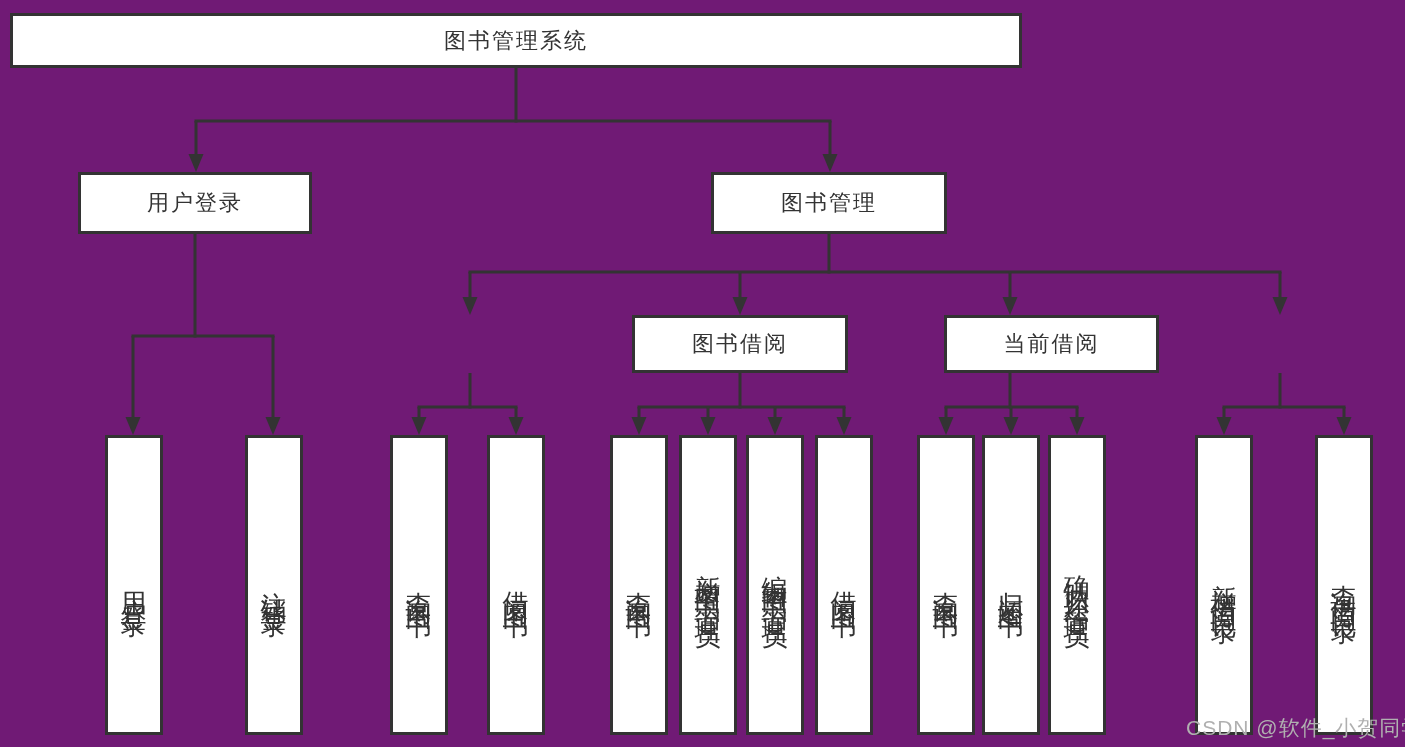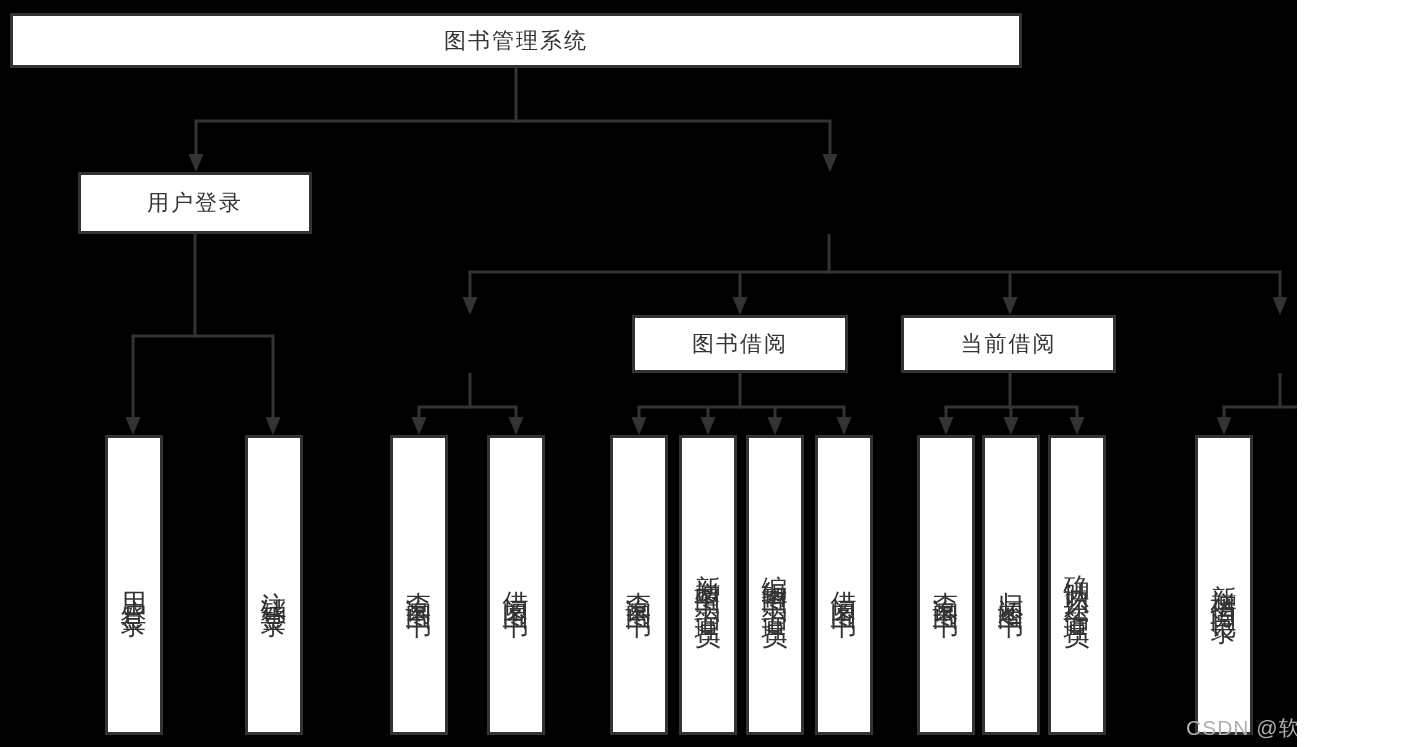--- a/index.html
+++ b/index.html
@@ -1,31 +1,31 @@
 <!DOCTYPE html>
 <html><head>
 <meta charset="utf-8">
 <style>
   html,body{margin:0;padding:0;background:#ffffff;}
   .stage{
-    position:relative;width:1269px;height:747px;background:#000000;
-    font-family:"Liberation Sans","DejaVu Sans",sans-serif;color:#333333;overflow:hidden;padding-left:28px;
+    position:relative;width:1405px;height:747px;background:#701a75;
+    font-family:"Liberation Sans","DejaVu Sans",sans-serif;color:#333333;overflow:hidden;
   }
   .connectors{position:absolute;left:0;top:0;width:1405px;height:747px;}
   .node{
     position:absolute;box-sizing:border-box;border:3px solid #333333;background:#ffffff;
     display:flex;align-items:center;justify-content:center;text-align:center;
   }
   .hnode{font-size:22px;letter-spacing:2px;}
   .root{left:10px;top:13px;width:1012px;height:55px;}
   .n-user-login{left:78px;top:172px;width:234px;height:62px;}
   .n-book-mgmt{left:711px;top:172px;width:236px;height:62px;}
   .n-newbook{left:362px;top:315px;width:215px;height:58px;}
   .n-bookborrow{left:632px;top:315px;width:216px;height:58px;text-align:right;}
-  .n-current{left:901px;top:315px;width:215px;height:58px;justify-content:center;}
+  .n-current{left:944px;top:315px;width:215px;height:58px;justify-content:center;}
   .n-records{left:1172px;top:315px;width:216px;height:58px;}
   .leaf{top:435px;width:58px;height:300px;}
   .leaf>span{
     writing-mode:vertical-lr;text-orientation:mixed;
     font-size:26px;letter-spacing:7px;line-height:1;white-space:nowrap;
   }
   .l1{left:105px}.l2{left:245px}
   .l3{left:390px}.l4{left:487px}
   .l5{left:610px}.l6{left:679px}.l7{left:746px}.l8{left:815px}
   .l9{left:917px}.l10{left:982px}.l11{left:1048px}
@@ -106,20 +106,23 @@
     </g>
   </svg>
 
   <div class="node root hnode">
     <span>图书管理系统</span>
   </div>
 
   <div class="node n-user-login hnode">
     <span>用户登录</span>
   </div>
+  <div class="node n-book-mgmt hnode">
+    <span>图书管理</span>
+  </div>
 
   <div class="node n-bookborrow hnode">
     <span>图书借阅</span>
   </div>
   <div class="node n-current hnode">
     <span>当前借阅</span>
   </div>
 
   <div class="node leaf l1">
     <span>用户登录</span>

